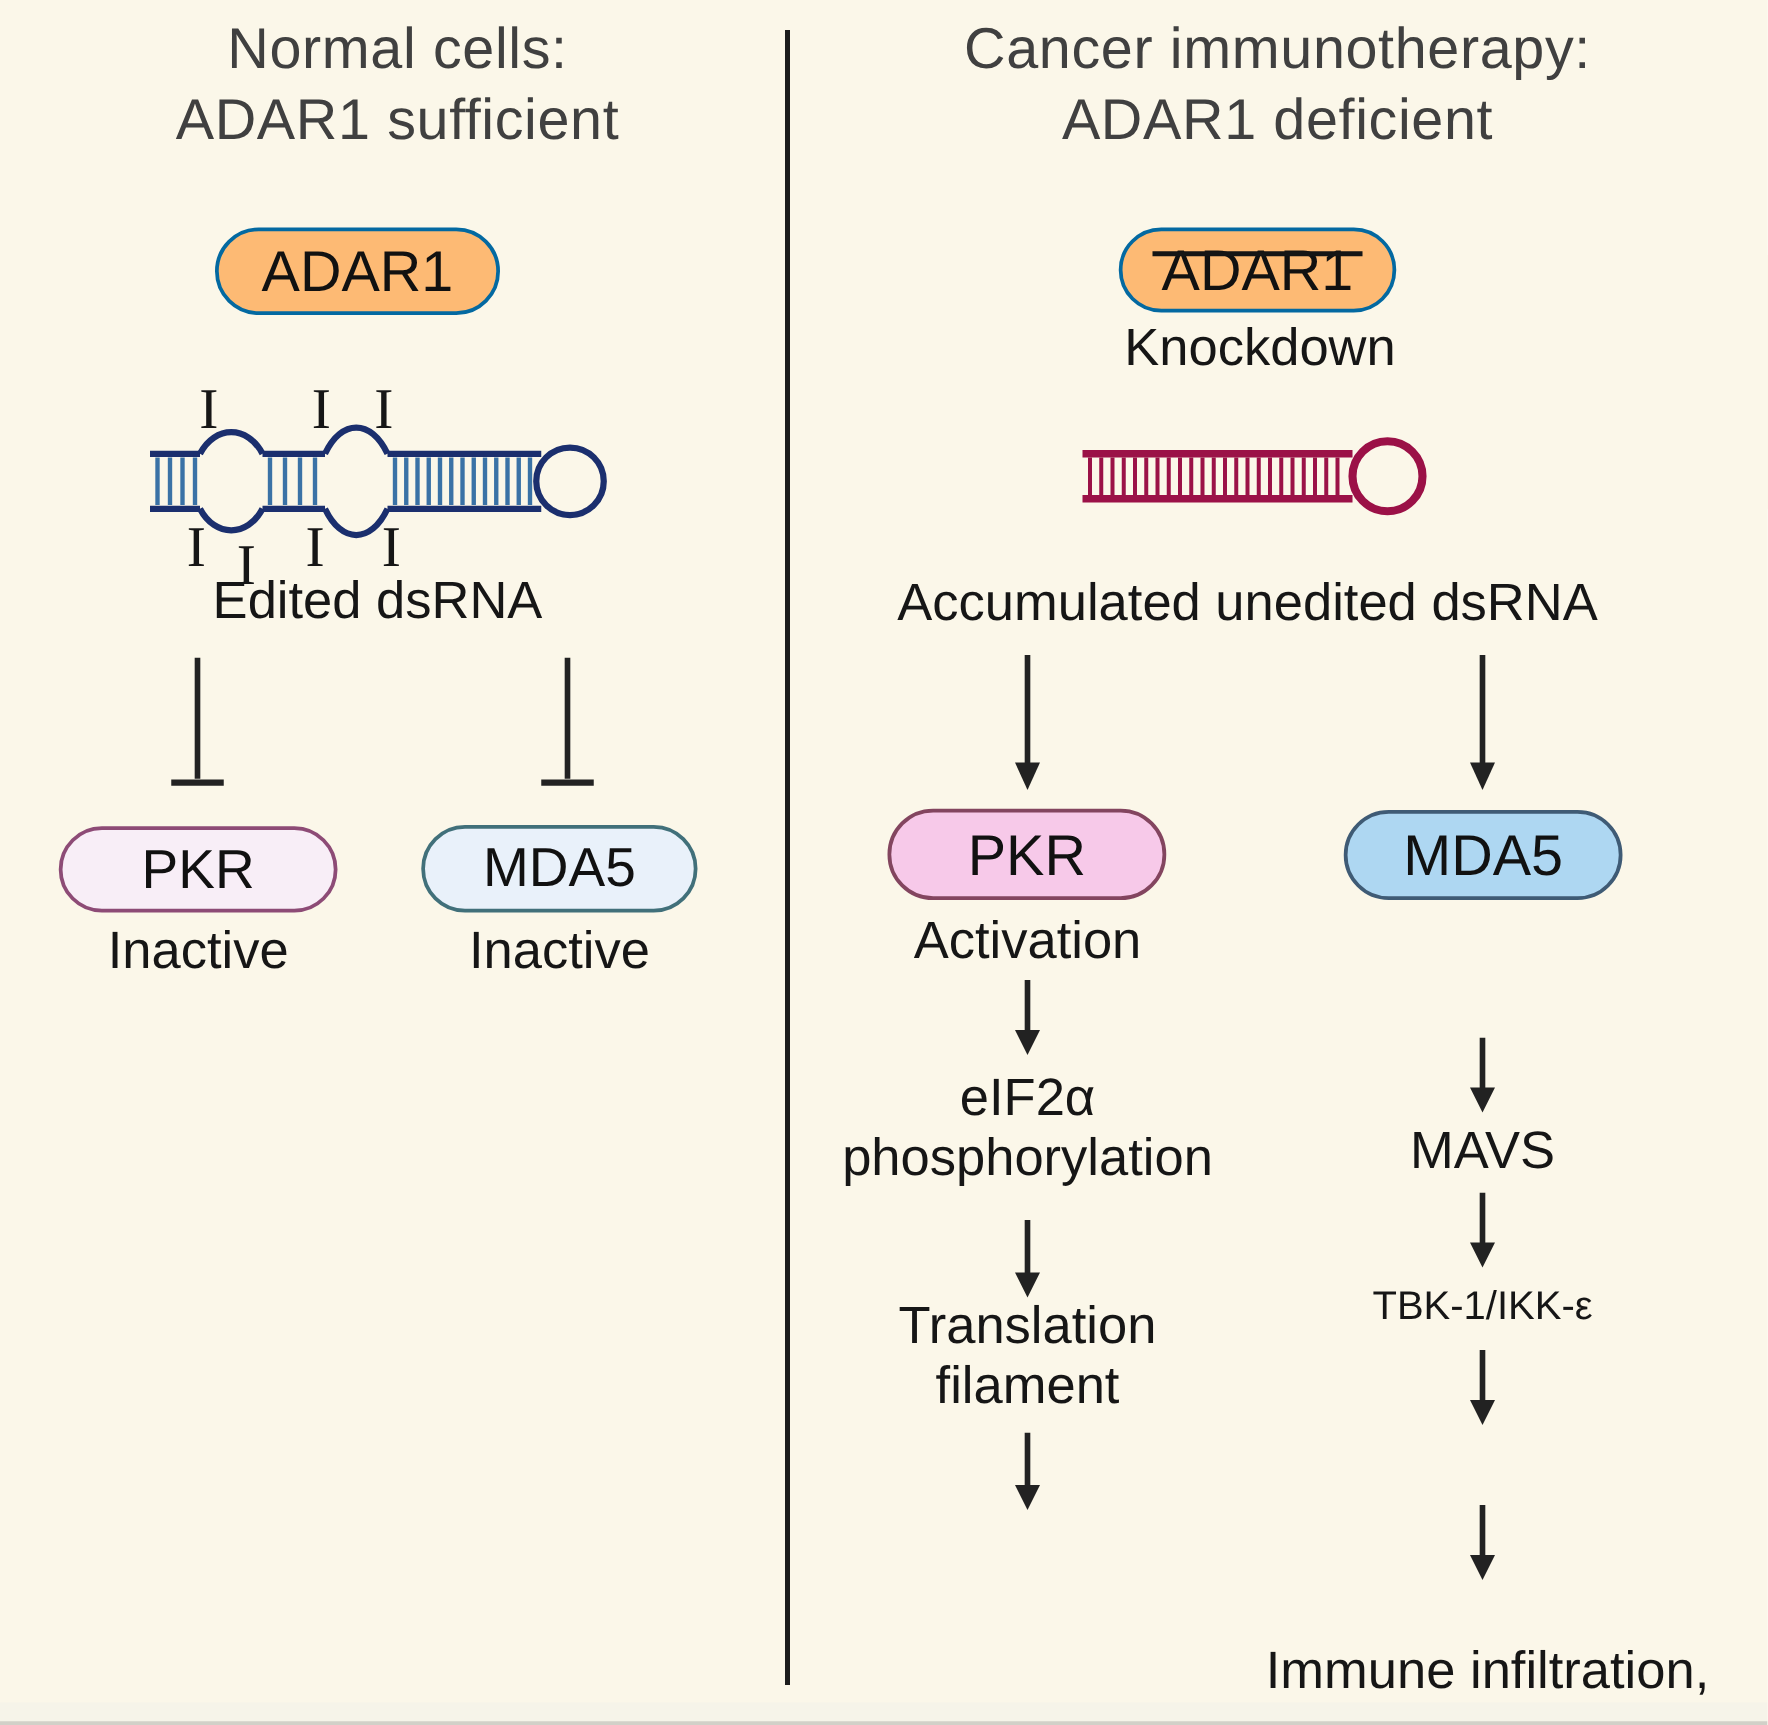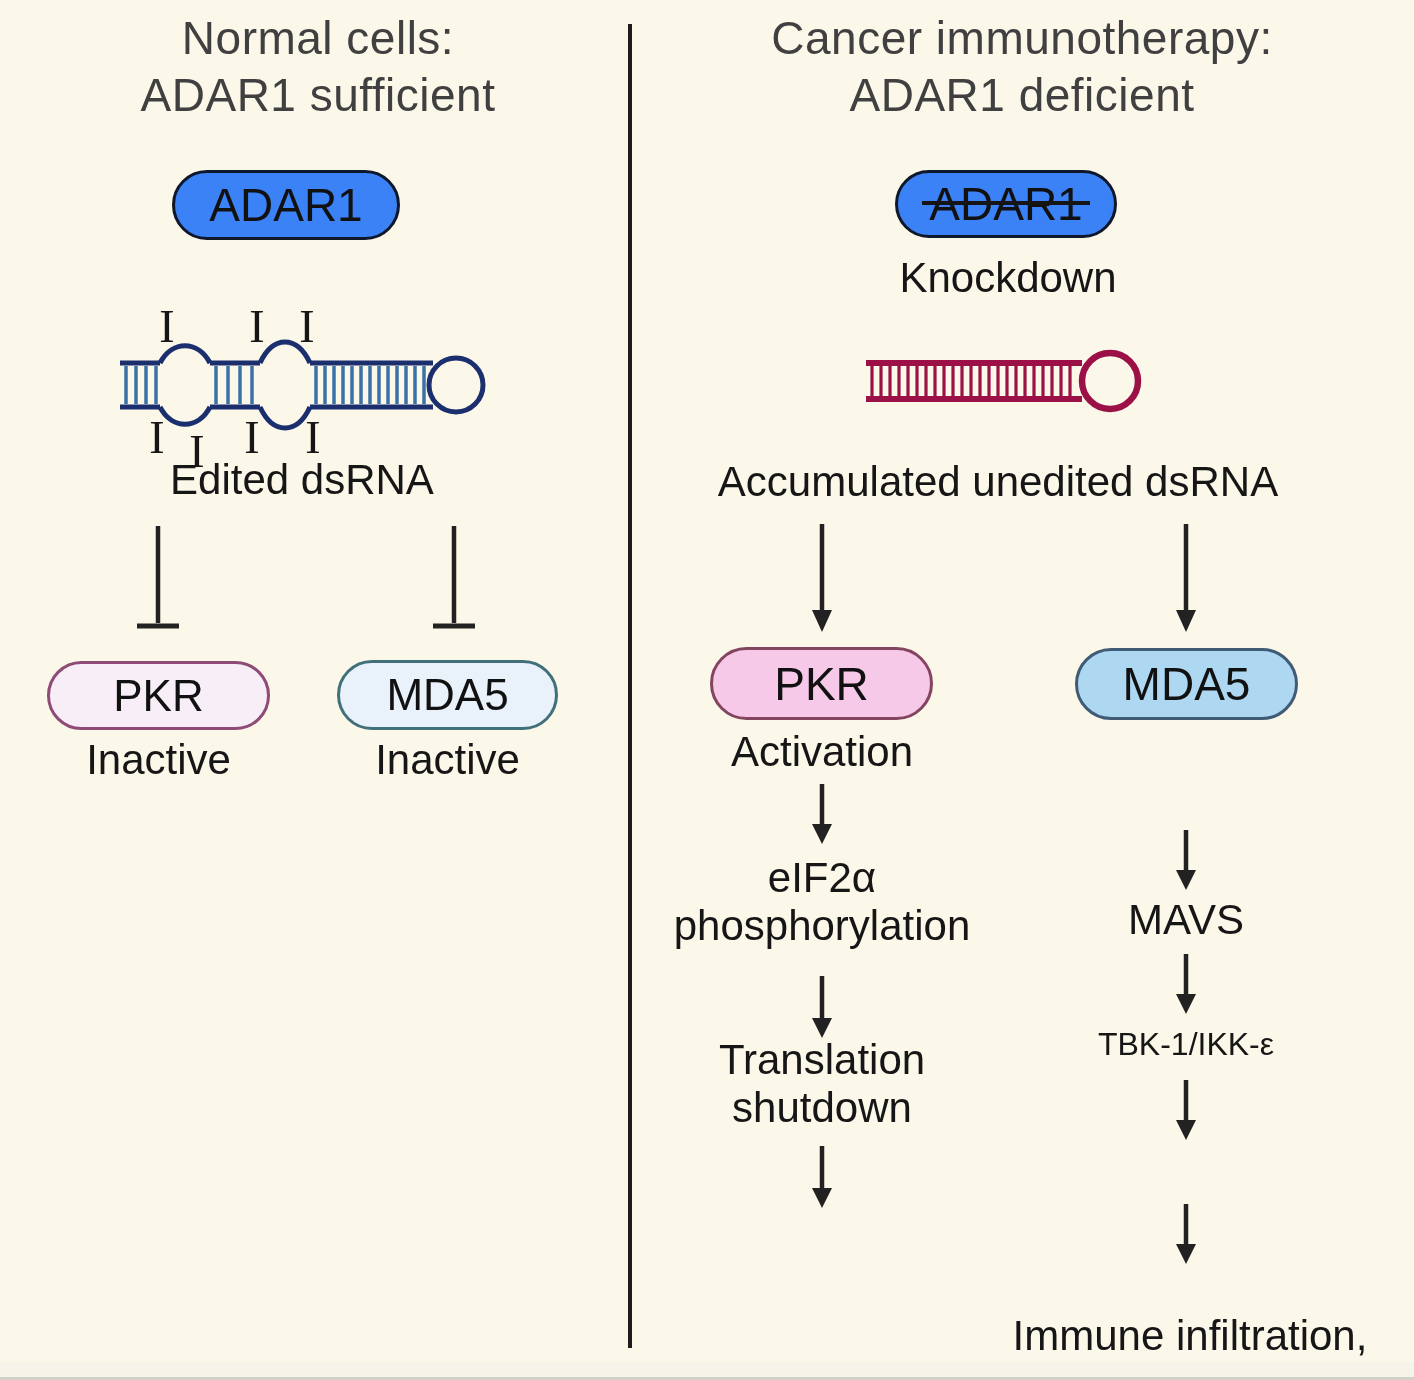--- a/index.html
+++ b/index.html
@@ -18,21 +18,21 @@
     font-size:46px;line-height:57px;letter-spacing:0.5px;
     color:#404040;
   }
   .caption{font-size:42px;line-height:48px;color:#161616;}
   .pill{
     display:flex;align-items:center;justify-content:center;
     border-radius:40px;
     font-size:46px;color:#111;
     box-sizing:border-box;
   }
-  .pill-adar1{background:#3b82f6;border:3px solid #0f172a;}
+  .pill-adar1{background:#fdba74;border:3px solid #0369a1;margin-top:12px;}
   .pill-pkr-inactive{background:#f8eef7;border:3px solid #8d4b76;}
   .pill-mda5-inactive{background:#e9f1fa;border:3px solid #41707a;}
   .pill-pkr-active{background:#f7c9e9;border:3px solid #83455f;}
   .pill-mda5-active{background:#aed7f2;border:3px solid #3f5b75;}
   .inosine{
     font-family:"Liberation Serif", serif;
     font-size:46px;color:#161616;
     transform:translateX(-50%);
   }
   .divider{background:#1c1c1c;}
@@ -188,21 +188,21 @@
 
   <div class="abs caption center ml" style="left:652px;top:854px;width:340px;">eIF2α
 phosphorylation</div>
 
   <svg class="abs" style="left:809px;top:976px;" width="26" height="64" viewBox="0 0 26 64">
     <line x1="13" y1="0" x2="13" y2="44" stroke="#222" stroke-width="4.5"></line>
     <polygon points="3,42 23,42 13,62" fill="#222"></polygon>
   </svg>
 
   <div class="abs caption center ml" style="left:702px;top:1036px;width:240px;">Translation
-shutdown</div>
+filament</div>
 
   <svg class="abs" style="left:809px;top:1146px;" width="26" height="64" viewBox="0 0 26 64">
     <line x1="13" y1="0" x2="13" y2="44" stroke="#222" stroke-width="4.5"></line>
     <polygon points="3,42 23,42 13,62" fill="#222"></polygon>
   </svg>
 
 
   <div class="abs pill pill-mda5-active" style="left:1075px;top:648px;width:223px;height:72px;">
     <span>MDA5</span>
   </div>

